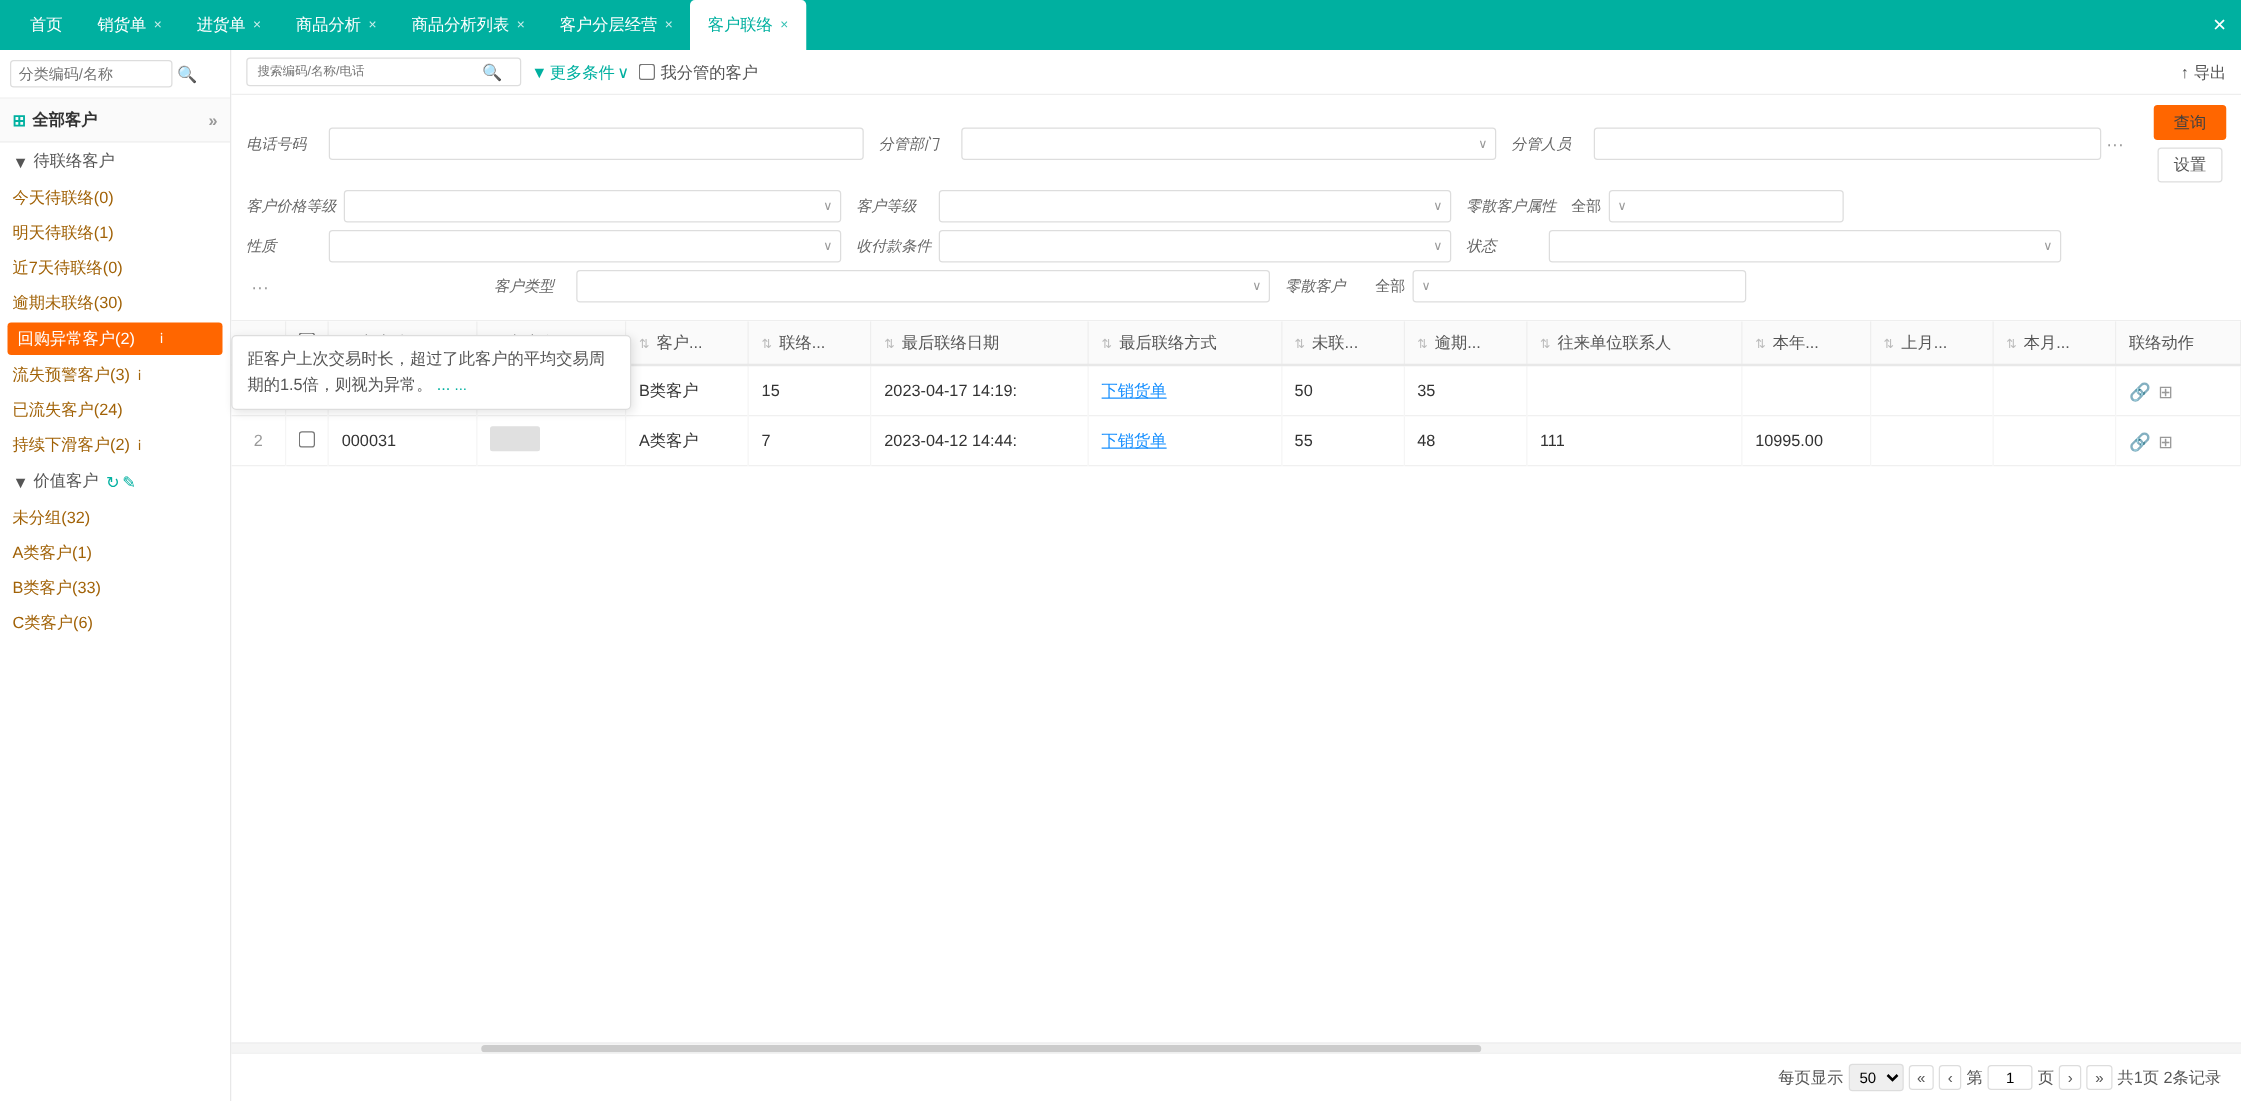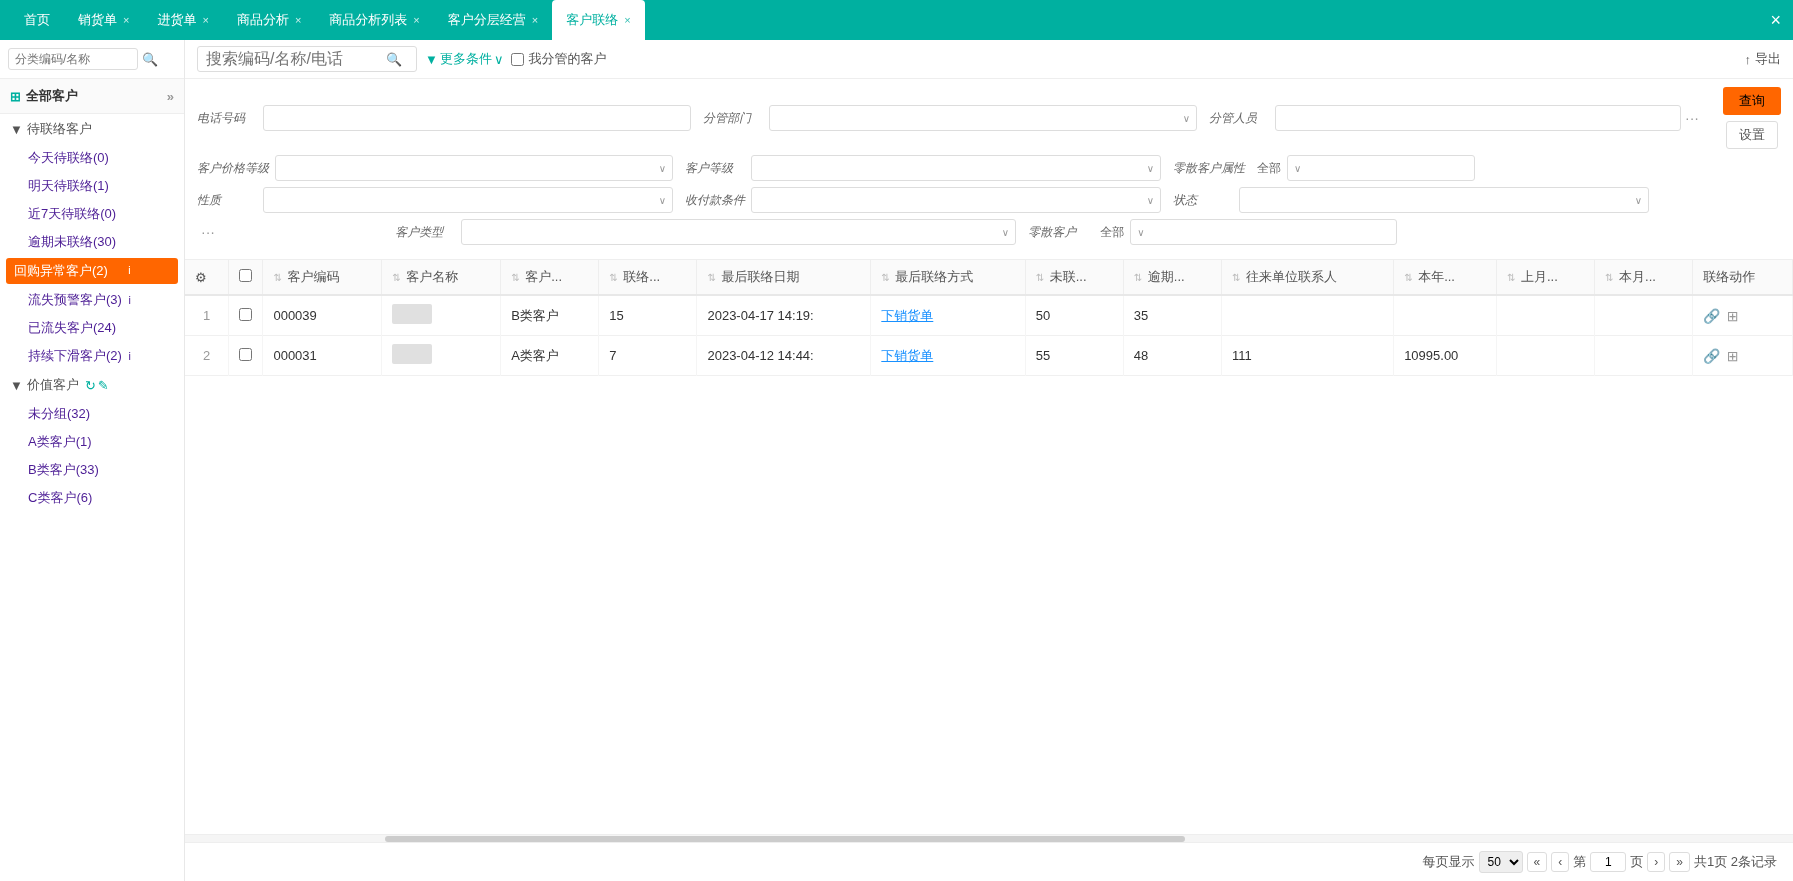--- a/index.html
+++ b/index.html
@@ -53,21 +53,21 @@
       background: #fafafa; border-bottom: 1px solid #eee;
     }
     .sidebar-section-header .icon-grid { margin-right: 5px; color: #00b0a0; }
     .sidebar-section-header .collapse-btn { margin-left: auto; color: #999; cursor: pointer; }
     .sidebar-group-label {
       display: flex; align-items: center; padding: 6px 10px;
       color: #555; font-size: 12px; cursor: pointer;
     }
     .sidebar-group-label .arrow { margin-right: 4px; }
     .sidebar-item {
-      padding: 5px 10px 5px 28px; font-size: 12px; color: #4c1d95;
+      padding: 5px 10px 5px 10px; font-size: 12px; color: #a16207;
       cursor: pointer; white-space: nowrap;
     }
     .sidebar-item.orange-bg {
       background: #ff6600; color: #fff; border-radius: 3px; margin: 2px 6px;
       padding: 4px 8px;
     }
     .tooltip-box {
       position: absolute; left: 185px; top: 228px; z-index: 100;
       background: #fff; border: 1px solid #ddd; border-radius: 4px;
       padding: 8px 12px; font-size: 12px; color: #555;
@@ -86,21 +86,21 @@
     
     .filter-bar {
       background: #fff; padding: 6px 12px; border-bottom: 1px solid #eee;
       display: flex; align-items: center; gap: 8px;
     }
     .filter-search-input {
       display: flex; align-items: center; border: 1px solid #ddd;
       border-radius: 3px; padding: 3px 8px; width: 220px;
     }
     .filter-search-input input {
-      border: none; outline: none; font-size: 16px; width: 180px;
+      border: none; outline: none; font-size: 10px; width: 180px;
     }
     .filter-search-input .search-icon { color: #00b0a0; }
     .more-conditions {
       color: #00b0a0; cursor: pointer; font-size: 12px; display: flex; align-items: center; gap: 2px;
     }
     .my-customers {
       display: flex; align-items: center; gap: 4px; font-size: 12px; color: #555;
     }
     .my-customers input[type=checkbox] { cursor: pointer; }
     .export-btn {
@@ -129,21 +129,21 @@
     .filter-select .arrow-down { color: #999; font-size: 10px; }
     .filter-input {
       flex: 1; border: 1px solid #ddd; border-radius: 3px; padding: 3px 6px;
       font-size: 12px; height: 26px; outline: none;
     }
     .filter-dots { color: #999; font-size: 14px; cursor: pointer; margin: 0 4px; }
     .filter-inline-label {
       white-space: nowrap; color: #666; font-size: 12px; margin: 0 6px;
     }
     .btn-query {
-      background: #ff6600; color: #000000; border: none; border-radius: 3px;
+      background: #ff6600; color: #404040; border: none; border-radius: 3px;
       padding: 5px 16px; font-size: 13px; cursor: pointer; white-space: nowrap;
     }
     .btn-settings {
       background: #fff; color: #555; border: 1px solid #ddd; border-radius: 3px;
       padding: 4px 12px; font-size: 13px; cursor: pointer; margin-top: 4px;
     }
     .query-btn-group {
       display: flex; flex-direction: column; align-items: center; gap: 2px;
       margin-left: 8px;
     }
@@ -302,20 +302,24 @@
       <span>A类客户(1)</span>
     </div>
     <div class="sidebar-item">
       <span>B类客户(33)</span>
     </div>
     <div class="sidebar-item">
       <span>C类客户(6)</span>
     </div>
   </div>
 
+  <div class="tooltip-box" style="position:absolute;left:185px;top:268px;z-index:100;background:#fff;border:1px solid #ddd;border-radius:4px;padding:8px 12px;font-size:12px;color:#555;box-shadow:2px 2px 8px rgba(0,0,0,0.1);max-width:320px;line-height:1.6;">
+    <span>距客户上次交易时长，超过了此客户的平均交易周期的1.5倍，则视为异常。</span>
+    <span style="color:#00b0a0;cursor:pointer;"> ...</span>
+  </div>
 
   <div class="content-area">
 
     <div class="filter-bar">
       <div class="filter-search-input">
         <input type="text" placeholder="搜索编码/名称/电话" style="">
         <span class="search-icon" style="color:#00b0a0;">🔍</span>
       </div>
       <div class="more-conditions">
         <span>▼</span>

